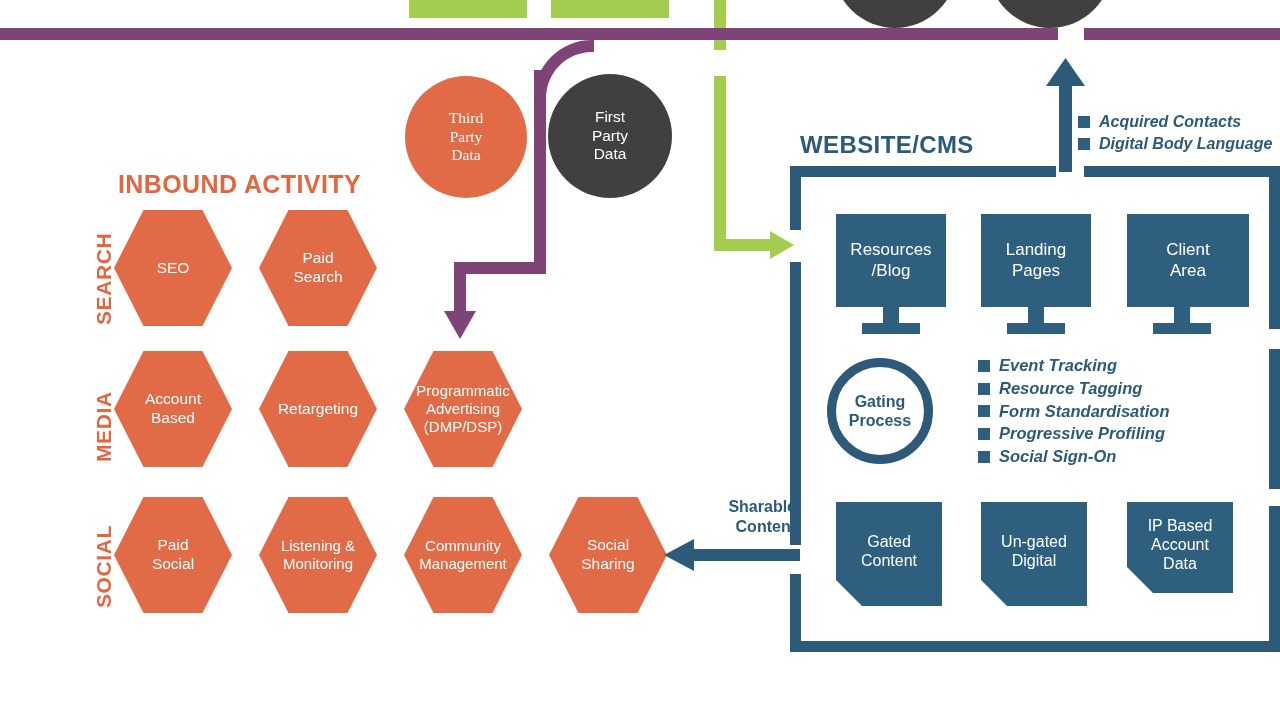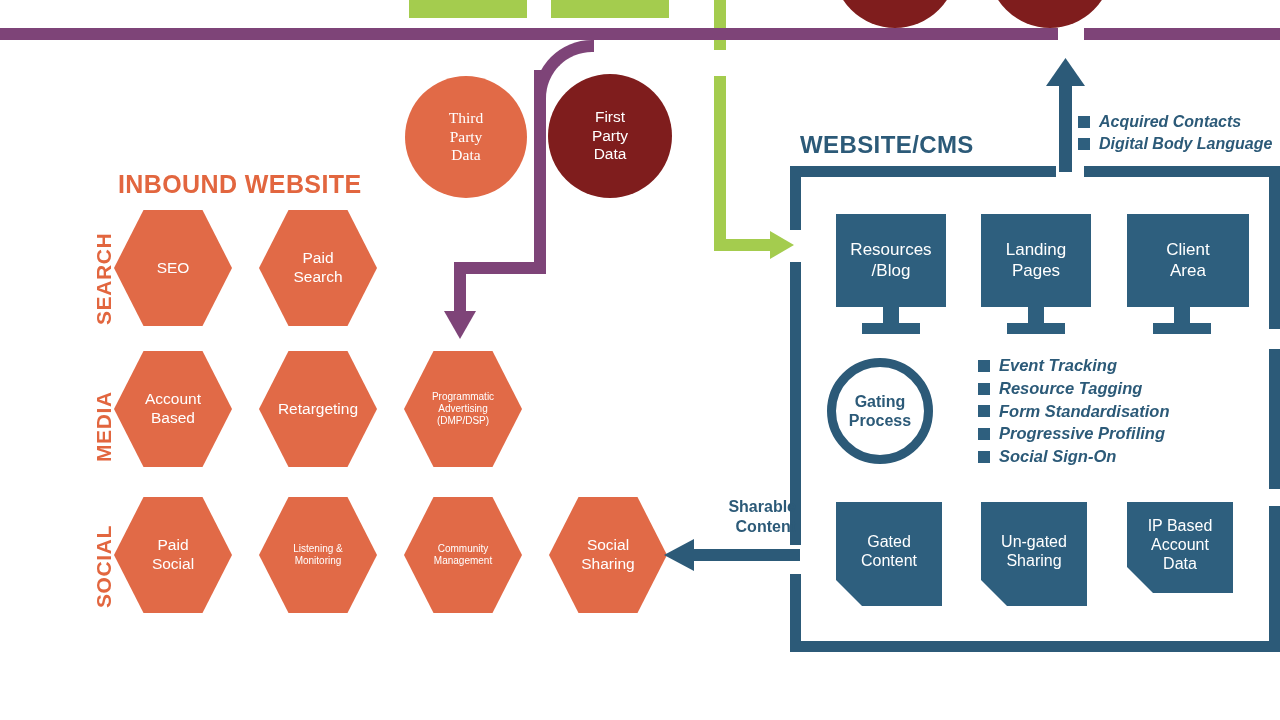--- a/index.html
+++ b/index.html
@@ -31,30 +31,30 @@
   
   .hex{
     width:118px;height:116px;background:#E16A47;
     clip-path:polygon(25% 0%,75% 0%,100% 50%,75% 100%,25% 100%,0% 50%);
     display:flex;align-items:center;justify-content:center;text-align:center;
   }
   .hex span{
     color:#fff;font-size:15.5px;line-height:1.22;padding:0 4px;
     display:block;
   }
-  .hex.small span{font-size:10px;line-height:1.2;}
+  .hex.small span{font-size:15px;line-height:1.2;}
 
   
   .circle{
     border-radius:50%;display:flex;align-items:center;justify-content:center;
     text-align:center;color:#fff;
   }
   .circle span{font-size:15.5px;line-height:1.22;display:block;}
   .c-orange{background:#E16A47;}
-  .c-purple{background:#7f1d1d;}
+  .c-purple{background:#404040;}
   .mon-screen{
     position:absolute;background:#2E5F7E;display:flex;align-items:center;
     justify-content:center;text-align:center;
   }
   .mon-screen span{color:#fff;font-size:17px;line-height:1.2;display:block;}
   .mon-neck{position:absolute;background:#2E5F7E;}
   .mon-foot{position:absolute;background:#2E5F7E;}
 
   
   .doc{
@@ -139,21 +139,21 @@
     <span style="white-space:pre-line;font-family:Liberation Serif, serif;">Third
 Party
 Data</span>
   </div>
   <div class="abs circle c-purple" style="left:548px;top:74px;width:124px;height:124px;">
     <span style="white-space:pre-line;">First
 Party
 Data</span>
   </div>
 
-  <div class="abs sec-title" id="inbound-title">INBOUND WEBSITE</div>
+  <div class="abs sec-title" id="inbound-title">INBOUND ACTIVITY</div>
 
   <div class="abs chan-label" style="left:92px;top:325px;">SEARCH</div>
   <div class="abs chan-label" style="left:92px;top:462px;">MEDIA</div>
   <div class="abs chan-label" style="left:92px;top:608px;">SOCIAL</div>
 
   <div class="abs hex" style="left:114px;top:210px;">
     <span style="white-space:pre-line;">SEO</span>
   </div>
   <div class="abs hex" style="left:259px;top:210px;">
     <span style="white-space:pre-line;">Paid
@@ -275,21 +275,21 @@
     </div>
   </div>
 
   <div class="doc" style="left:836px;top:502px;width:106px;height:104px;">
     <span style="white-space:pre-line;">Gated
 Content</span>
     <div class="fold"></div>
   </div>
   <div class="doc" style="left:981px;top:502px;width:106px;height:104px;">
     <span style="white-space:pre-line;">Un-gated
-Sharing</span>
+Digital</span>
     <div class="fold"></div>
   </div>
   <div class="doc" style="left:1127px;top:502px;width:106px;height:91px;">
     <span style="white-space:pre-line;">IP Based
 Account
 Data</span>
     <div class="fold"></div>
   </div>
 
   <div class="abs blue" style="left:690px;top:549px;width:110px;height:12px;"></div>

